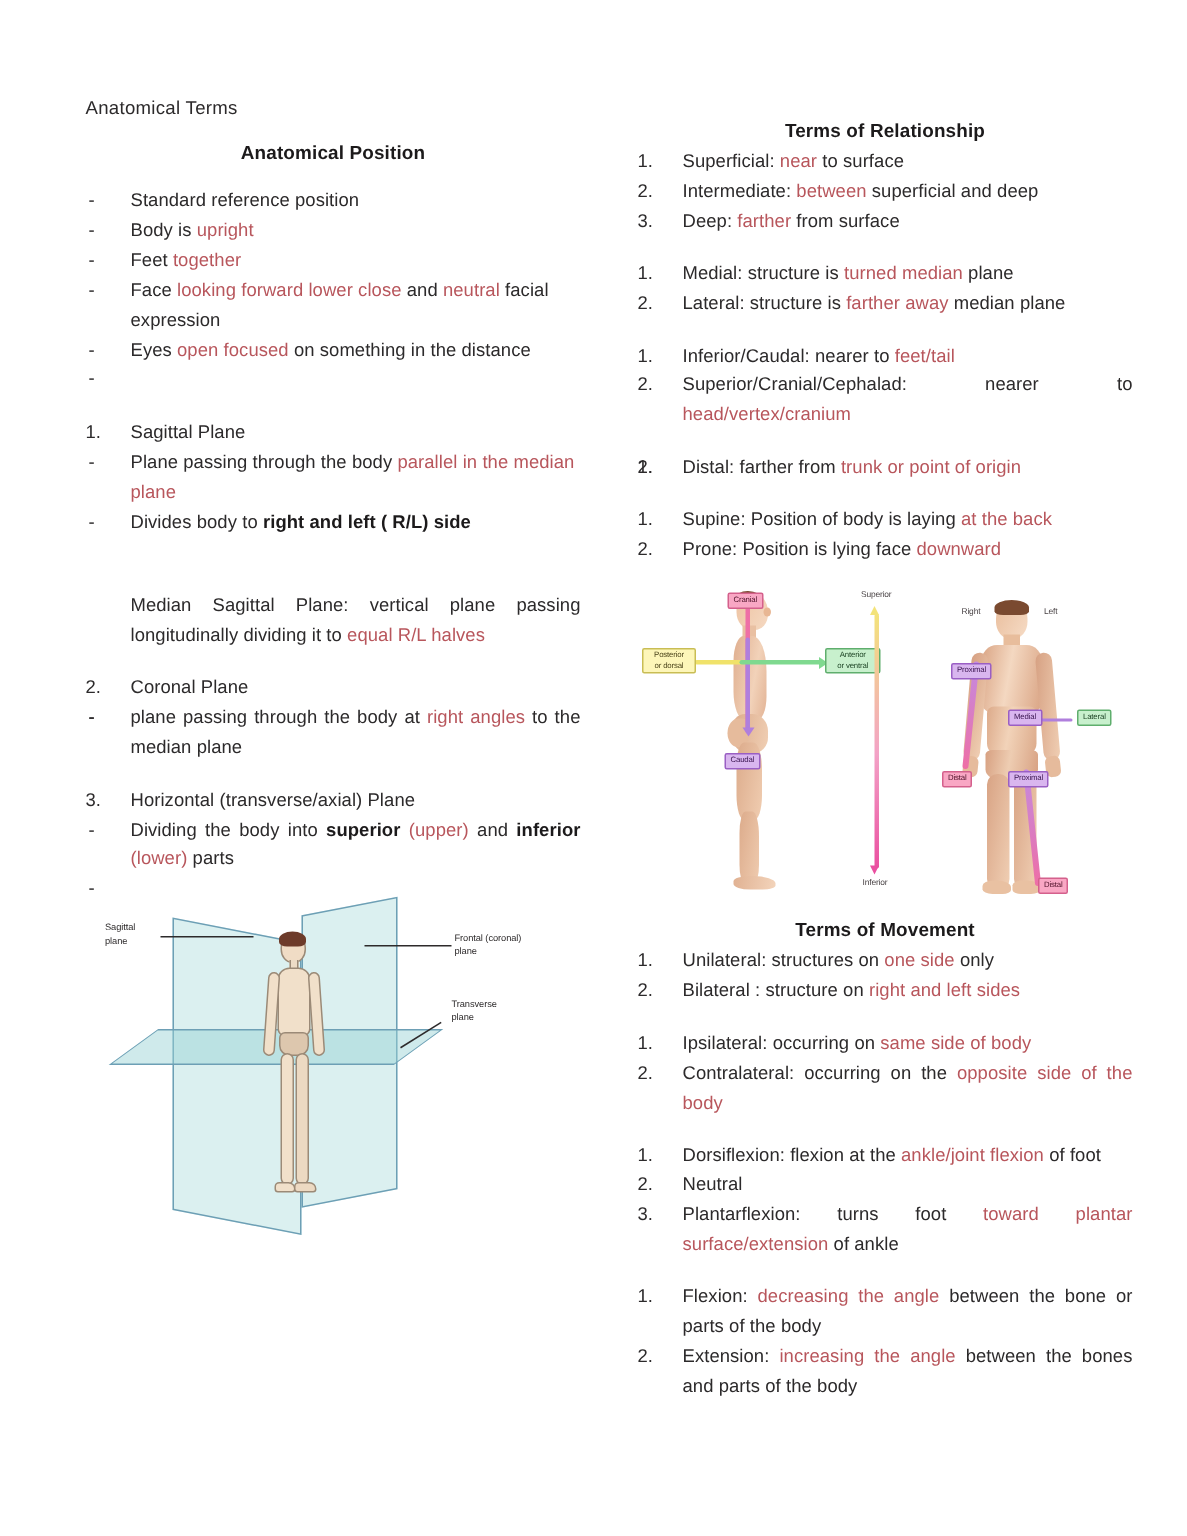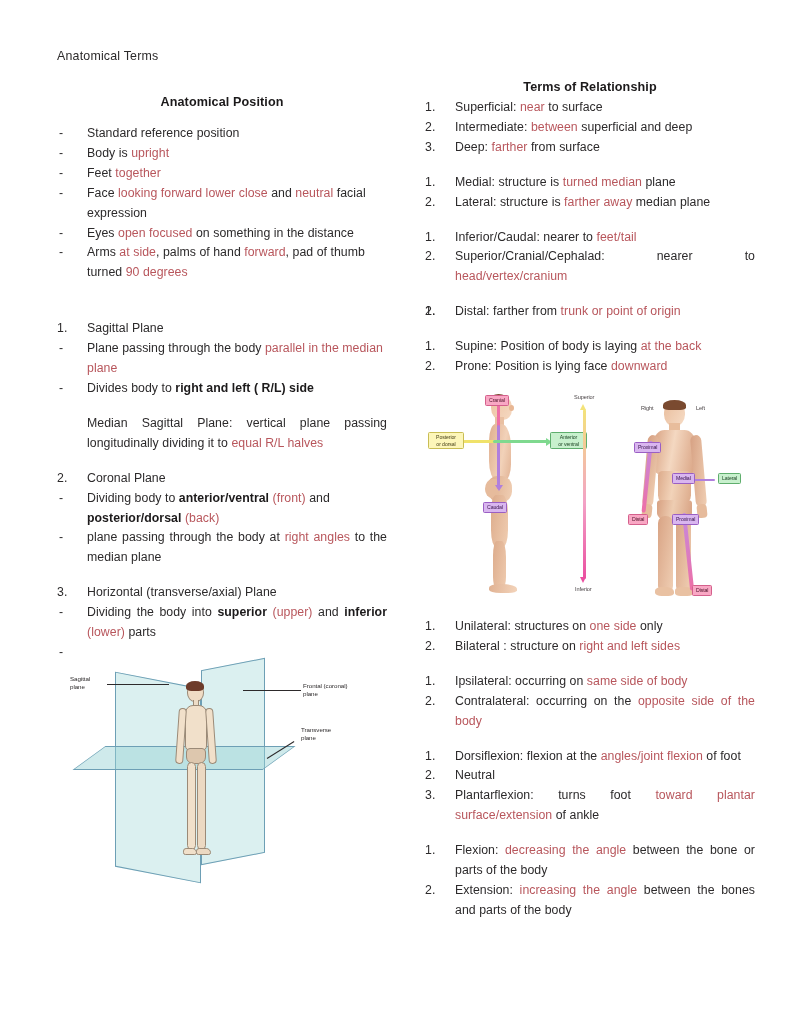--- a/index.html
+++ b/index.html
@@ -69,21 +69,21 @@
   .li.just { text-align: justify; }
   .li.just > .txt { display: block; }
 
   .para {
     font-size: 12.3px;
     line-height: 1.62;
     color: #2c2a2b;
     letter-spacing: .05px;
     margin: 0;
   }
-  .para.indent { padding-left: 30px; }
+  .para.indent { padding-left: 30px; margin-top: 20px; }
   .para.just { text-align: justify; }
 
   .hl { color: #b8565c; }
   .b  { font-weight: bold; color: #1c1a1b; }
   .gap-m { height: 15px; }
   .gap-l { height: 21px; }
 
   
   .fig-directional {
     position: relative;
@@ -148,59 +148,59 @@
     background: #2d2a2b;
     height: 1px;
     transform-origin: left center;
   }
 </style>
 </head>
 <body>
 
 <div class="page">
 
-  <div style="position:absolute; left:57px; top:49px;">
+  <div style="position:absolute; left:57px; top:65px;">
     <p class="doc-title">Anatomical Terms</p>
   </div>
 
   <div class="col col-left" style="top:95px;">
 
     <h2 class="section-head">Anatomical Position</h2>
 
     <div class="gap-m"></div>
     <ul class="list">
         <li class="li dash"><span class="marker">-</span><span class="txt">Standard reference position</span></li>
         <li class="li dash"><span class="marker">-</span><span class="txt">Body is <span class="hl">upright</span></span></li>
         <li class="li dash"><span class="marker">-</span><span class="txt">Feet <span class="hl">together</span></span></li>
         <li class="li dash"><span class="marker">-</span><span class="txt">Face <span class="hl">looking forward lower close</span> and <span class="hl">neutral</span> facial expression</span></li>
         <li class="li dash just">
           <span class="marker">-</span>
           <span class="txt">Eyes <span class="hl">open focused</span> on something in the distance</span>
         </li>
-        <li class="li dash"><span class="marker">-</span><span class="txt">Arms <span class="hl">at side</span>, palms of hand <span class="hl">forward</span>, pad of thumb turned <span class="hl">90 degrees</span></span></li>
+        <li class="li dash"><span class="marker">-</span></li>
       </ul>
 
     <div class="gap-l"></div>
 
     <div class="gap-m"></div>
     <ul class="list">
         <li class="li"><span class="marker">1.</span><span class="txt">Sagittal Plane</span></li>
         <li class="li dash"><span class="marker">-</span><span class="txt">Plane passing through the body <span class="hl">parallel in the median plane</span></span></li>
         <li class="li dash"><span class="marker">-</span><span class="txt">Divides body to <span class="b">right and left ( R/L) side</span></span></li>
       </ul>
 
     <div class="gap-m"></div>
     <div>
         <p class="para indent just">Median Sagittal Plane: vertical plane passing longitudinally dividing it to <span class="hl">equal R/L halves</span></p>
       </div>
 
     <div class="gap-m"></div>
     <ul class="list">
         <li class="li"><span class="marker">2.</span><span class="txt">Coronal Plane</span></li>
-        <li class="li dash"><span class="marker">-</span><span class="txt">Dividing body to <span class="b">anterior/ventral</span> <span class="hl">(front)</span> and <span class="b">posterior/dorsal</span> <span class="hl">(back)</span></span></li>
+        <li class="li dash"><span class="marker">-</span></li>
         <li class="li dash just">
           <span class="marker">-</span>
           <span class="txt">plane passing through the body at <span class="hl">right angles</span> to the median plane</span>
         </li>
       </ul>
 
     <div class="gap-m"></div>
     <ul class="list">
         <li class="li"><span class="marker">3.</span><span class="txt">Horizontal (transverse/axial) Plane</span></li>
         <li class="li dash just">
@@ -381,41 +381,42 @@
       <div class="lbl lbl-plain" style="left:268px; top:17px;">Left</div>
       <div class="lbl lbl-purple" style="left:209px; top:55px;">Proximal</div>
       <div class="lbl lbl-pink" style="left:203px; top:127px;">Distal</div>
       <div class="lbl lbl-purple" style="left:247px; top:86px;">Medial</div>
       <div class="lbl lbl-green" style="left:293px; top:86px;">Lateral</div>
       <div class="lbl lbl-purple" style="left:247px; top:127px;">Proximal</div>
       <div class="lbl lbl-pink" style="left:267px; top:198px;">Distal</div>
     </div>
 
     <div style="height:8px;"></div>
+    <h2 class="section-head">Terms of Movement</h2>
 
     <div style="height:4px;"></div>
     <ul class="list">
         <li class="li"><span class="marker">1.</span><span class="txt">Unilateral: structures on <span class="hl">one side</span> only</span></li>
         <li class="li"><span class="marker">2.</span><span class="txt">Bilateral : structure on <span class="hl">right and left sides</span></span></li>
       </ul>
 
     <div class="gap-m"></div>
     <ul class="list">
         <li class="li"><span class="marker">1.</span><span class="txt">Ipsilateral: occurring on <span class="hl">same side of body</span></span></li>
         <li class="li just">
           <span class="marker">2.</span>
           <span class="txt">Contralateral: occurring on the <span class="hl">opposite side of the body</span></span>
         </li>
       </ul>
 
     <div class="gap-m"></div>
     <ul class="list">
         <li class="li just">
           <span class="marker">1.</span>
-          <span class="txt">Dorsiflexion: flexion at the <span class="hl">angles/joint flexion</span> of foot</span>
+          <span class="txt">Dorsiflexion: flexion at the <span class="hl">ankle/joint flexion</span> of foot</span>
         </li>
         <li class="li"><span class="marker">2.</span><span class="txt">Neutral</span></li>
         <li class="li just">
           <span class="marker">3.</span>
           <span class="txt">Plantarflexion: turns foot <span class="hl">toward plantar surface/extension</span> of ankle</span>
         </li>
       </ul>
 
     <div class="gap-m"></div>
     <ul class="list">

